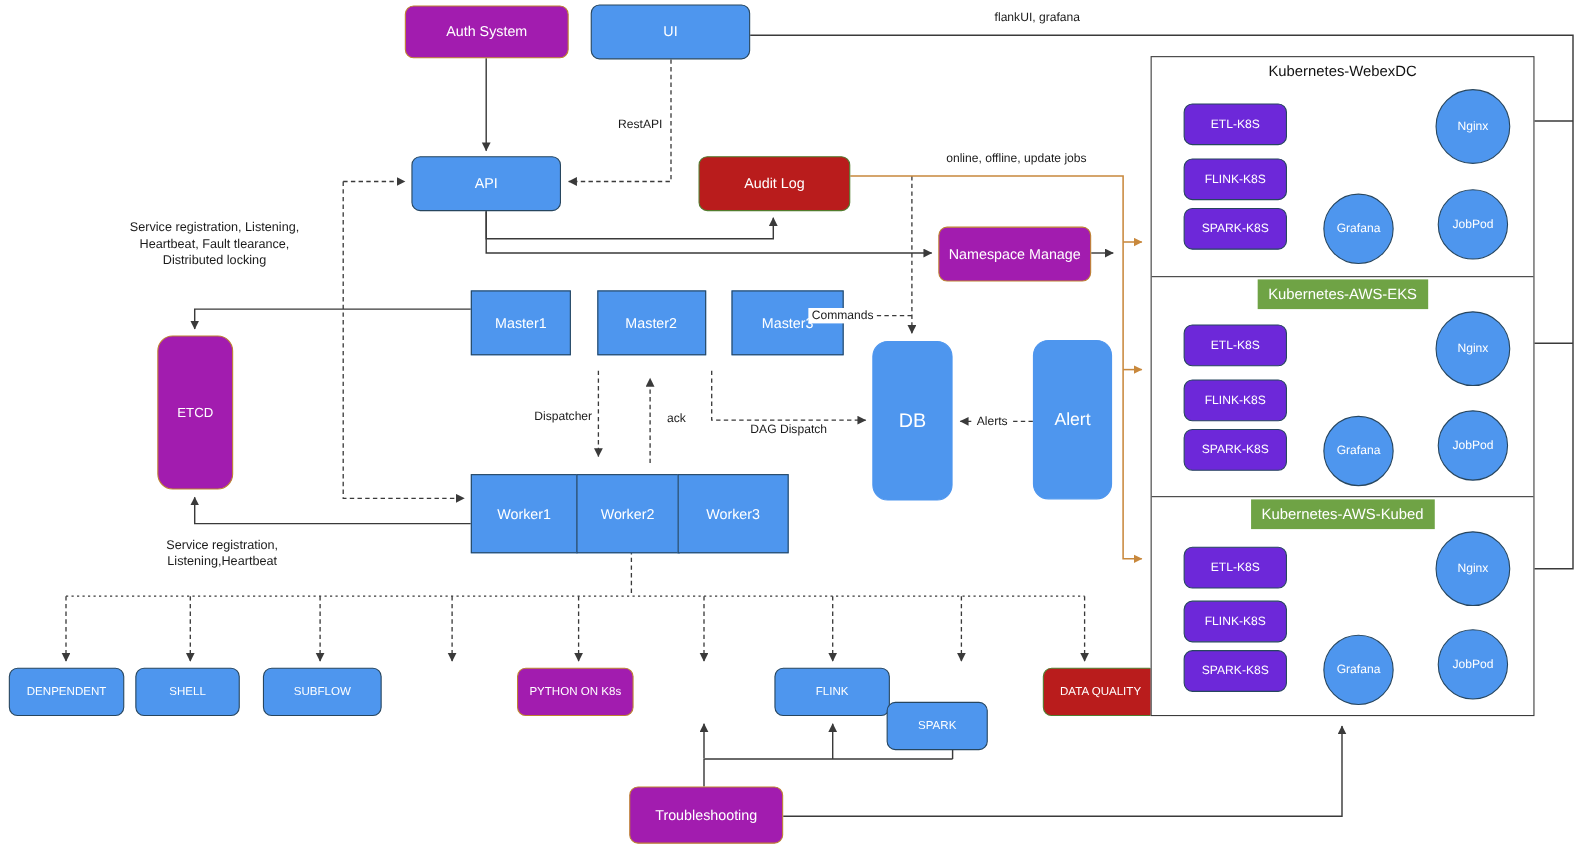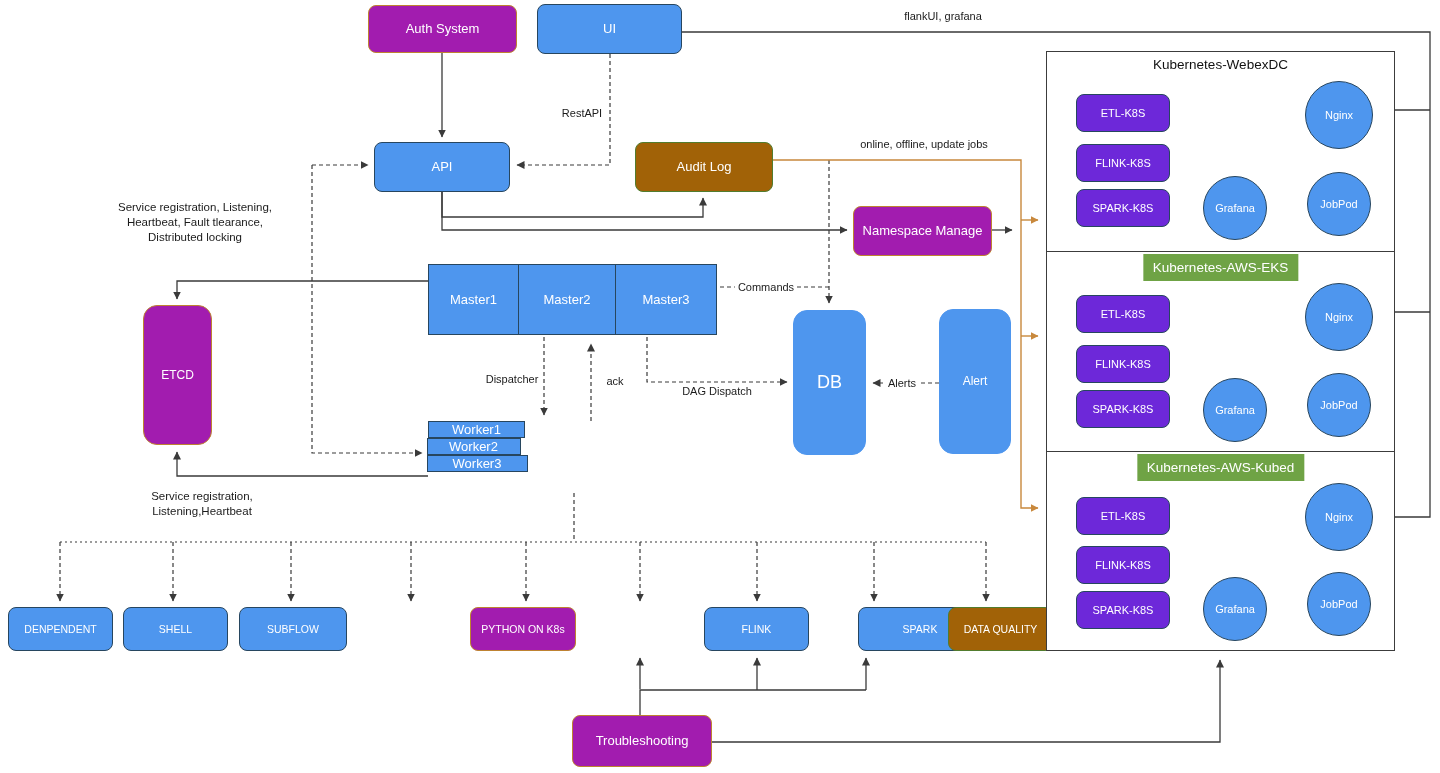--- a/index.html
+++ b/index.html
@@ -4,21 +4,21 @@
 <style>
   html,body{margin:0;padding:0;background:#ffffff;}
   .stage{position:relative;width:1440px;height:773px;background:#fff;
          font-family:"Liberation Sans",sans-serif;overflow:hidden;}
   svg.wires{position:absolute;left:0;top:0;width:1440px;height:773px;}
 
   .node{position:absolute;display:flex;align-items:center;justify-content:center;
         color:#fff;font-size:13px;border-radius:8px;box-sizing:border-box;text-align:center;line-height:1.2;}
   .c-orange{background:#a21caf;border:1.5px solid #BE8231;}
   .c-blue{background:#4E96EE;border:1.5px solid #27465F;}
-  .c-green{background:#a16207;border:1.5px solid #527C2E;}
+  .c-green{background:#b91c1c;border:1.5px solid #527C2E;}
   .r-big{border-radius:14px;}
 
   .cluster{position:absolute;display:flex;box-sizing:border-box;}
   .cluster .cell{background:#4E96EE;border:1.5px solid #27465F;color:#fff;font-size:13px;
         display:flex;align-items:center;justify-content:center;box-sizing:border-box;}
   .cluster .cell + .cell{margin-left:-1.5px;}
 
   .lbl{position:absolute;font-size:11px;color:#1b1b1b;white-space:pre-line;text-align:center;
        transform:translateX(-50%);line-height:1.3;}
   .lbl.bg{background:#fff;padding:0 3px;}
@@ -102,42 +102,42 @@
       <path d="M1021,336 L1038,336" marker-end="url(#ao)"></path>
     </g>
   </svg>
 
   <div class="node c-orange" style="left:368px;top:5px;width:149px;height:48px;">Auth System</div>
   <div class="node c-blue" style="left:537px;top:4px;width:145px;height:50px;">UI</div>
   <div class="node c-blue" style="left:374px;top:142px;width:136px;height:50px;">API</div>
   <div class="node c-green" style="left:635px;top:142px;width:138px;height:50px;">Audit Log</div>
   <div class="node c-orange" style="left:853px;top:206px;width:139px;height:50px;">Namespace Manage</div>
 
-  <div class="cluster" style="left:428px;top:264px;height:71px;">
+  <div class="cluster" style="left:428px;top:264px;height:59px;gap:25px;">
     <div class="cell" style="width:91px;">Master1</div>
     <div class="cell" style="width:99px;">Master2</div>
     <div class="cell" style="width:102px;">Master3</div>
   </div>
-  <div class="cluster" style="left:428px;top:421px;height:72px;flex-direction:column;">
+  <div class="cluster" style="left:428px;top:431px;height:72px;">
     <div class="cell" style="width:97px;">Worker1</div>
     <div class="cell" style="width:94px;">Worker2</div>
     <div class="cell" style="width:101px;">Worker3</div>
   </div>
 
   <div class="node c-orange r-big" style="left:143px;top:305px;width:69px;height:140px;font-size:12px;">ETCD</div>
   <div class="node c-blue r-big" style="left:793px;top:310px;width:73px;height:145px;font-size:18px;border-color:#4E96EE;">DB</div>
-  <div class="node c-blue r-big" style="left:939px;top:309px;width:72px;height:145px;font-size:12px;border-color:#4E96EE;">Alert</div>
+  <div class="node c-blue r-big" style="left:939px;top:309px;width:72px;height:145px;font-size:16px;border-color:#4E96EE;">Alert</div>
   <div class="node c-orange" style="left:572px;top:715px;width:140px;height:52px;">Troubleshooting</div>
 
   <div class="node task c-blue" style="left:8px;width:105px;">DENPENDENT</div>
-  <div class="node task c-blue" style="left:123px;width:105px;">SHELL</div>
+  <div class="node task c-blue" style="left:123px;width:95px;">SHELL</div>
   <div class="node task c-blue" style="left:239px;width:108px;">SUBFLOW</div>
   <div class="node task c-orange" style="left:470px;width:106px;">PYTHON ON K8s</div>
   <div class="node task c-blue" style="left:704px;width:105px;">FLINK</div>
-  <div class="node task c-blue" style="left:858px;width:124px;">SPARK</div>
+  <div class="node task c-blue" style="left:806px;width:92px;margin-top:31px;">SPARK</div>
   <div class="node task c-green" style="left:948px;width:105px;">DATA QUALITY</div>
 
   <div class="lbl" style="left:943px;top:9px;">flankUI, grafana</div>
   <div class="lbl" style="left:582px;top:106px;">RestAPI</div>
   <div class="lbl" style="left:924px;top:137px;">online, offline, update jobs</div>
   <div class="lbl big" style="left:195px;top:200px;">Service registration, Listening,
 Heartbeat, Fault tlearance,
 Distributed locking</div>
   <div class="lbl big" style="left:202px;top:489px;">Service registration,
 Listening,Heartbeat</div>

